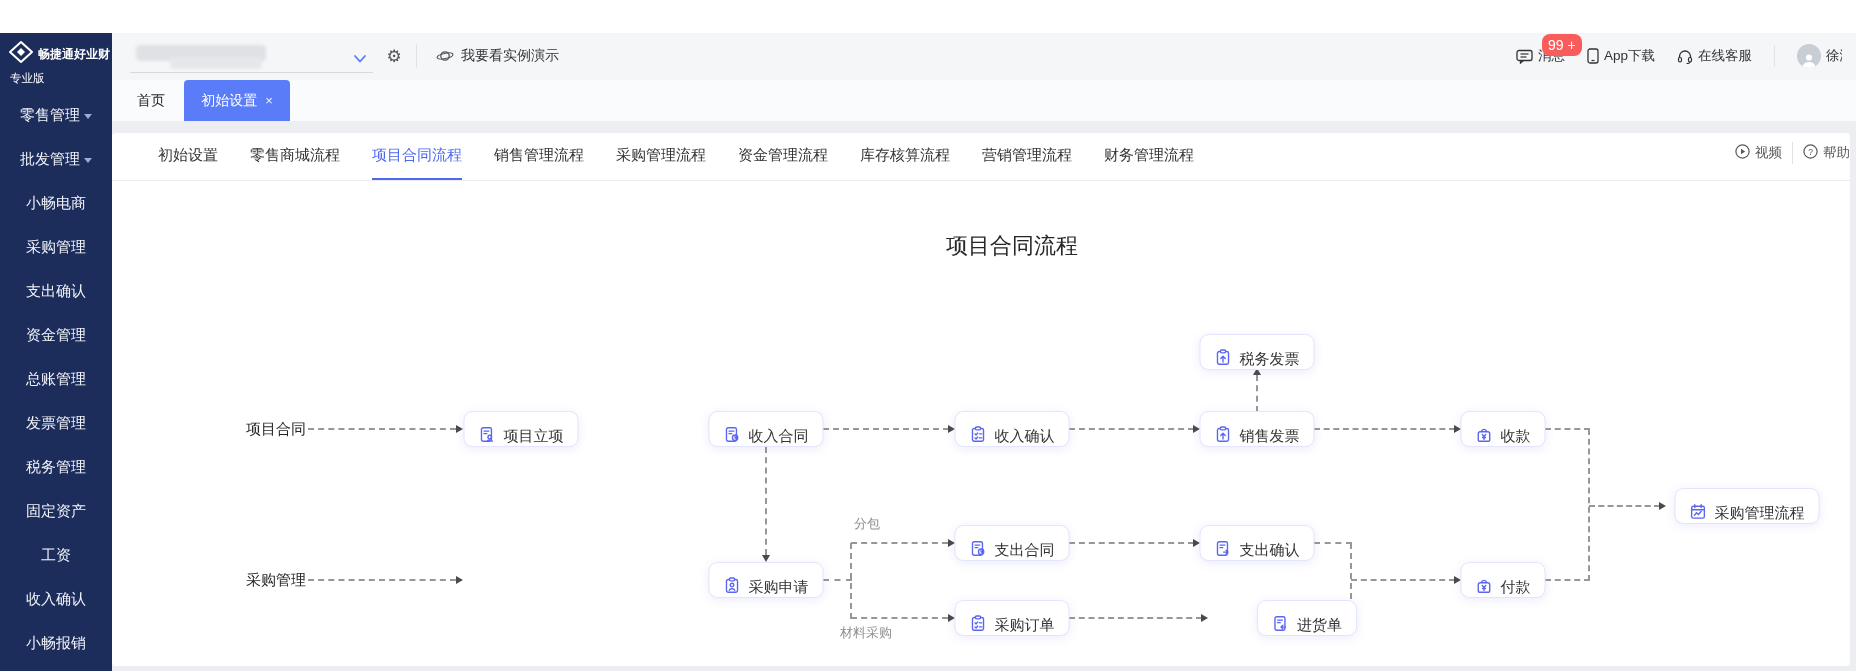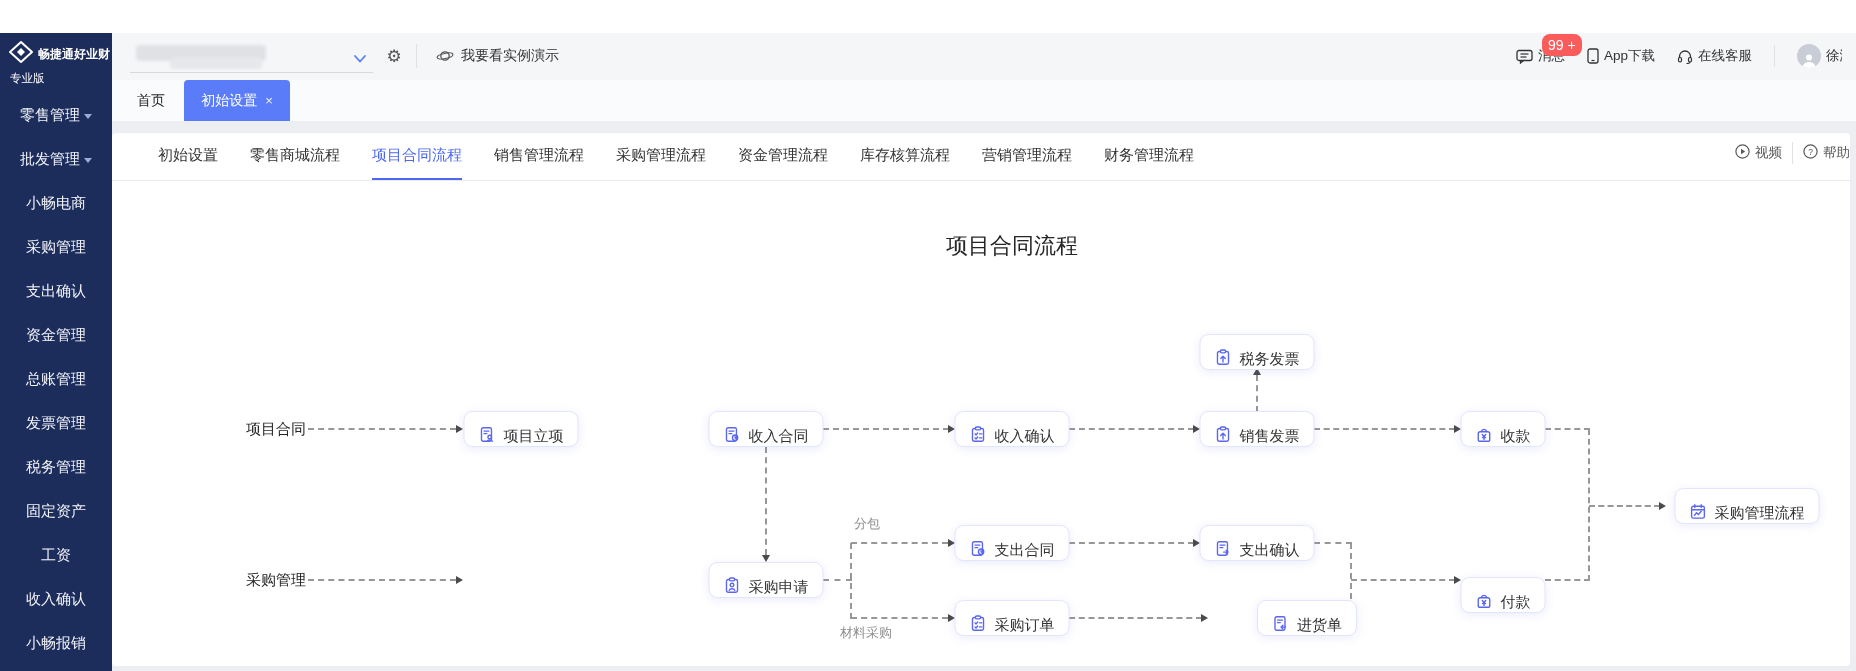--- a/index.html
+++ b/index.html
@@ -382,21 +382,21 @@
       <span>采购订单</span>
     </div>
     <div class="abs node" style="left: 1307px; top: 618px;">
       <span><svg width="17" height="17" viewBox="0 0 16 16">
           <rect x="2.8" y="1.6" width="9.4" height="12.8" rx="1.6" fill="none" stroke="#5b66f0" stroke-width="1.3" stroke-linecap="round" stroke-linejoin="round"></rect>
           <path d="M5.2 4.8h4.6M5.2 7.2h2.6" fill="none" stroke="#5b66f0" stroke-width="1.3" stroke-linecap="round" stroke-linejoin="round"></path>
           <path d="M12.6 11.4h-4M10.3 9.7l-1.8 1.7 1.8 1.7" fill="none" stroke="#5b66f0" stroke-width="1.3" stroke-linecap="round" stroke-linejoin="round"></path>
         </svg></span>
       <span>进货单</span>
     </div>
-    <div class="abs node" style="left: 1503px; top: 580px; margin-top: 15px;">
+    <div class="abs node" style="left: 1503px; top: 580px;">
       <span><svg width="17" height="17" viewBox="0 0 16 16">
           <rect x="2.6" y="5.4" width="10.8" height="9" rx="1.8" fill="none" stroke="#5b66f0" stroke-width="1.3" stroke-linecap="round" stroke-linejoin="round"></rect>
           <path d="M5.4 5.2a2.7 2.7 0 0 1 5.2 0" fill="none" stroke="#5b66f0" stroke-width="1.3" stroke-linecap="round" stroke-linejoin="round"></path>
           <path d="M6.4 8l1.6 2 1.6-2M8 10v2.6M6.6 10.8h2.8" fill="none" stroke="#5b66f0" stroke-width="1.3" stroke-linecap="round" stroke-linejoin="round"></path>
         </svg></span>
       <span>付款</span>
     </div>
   </div>
 
 </body></html>

